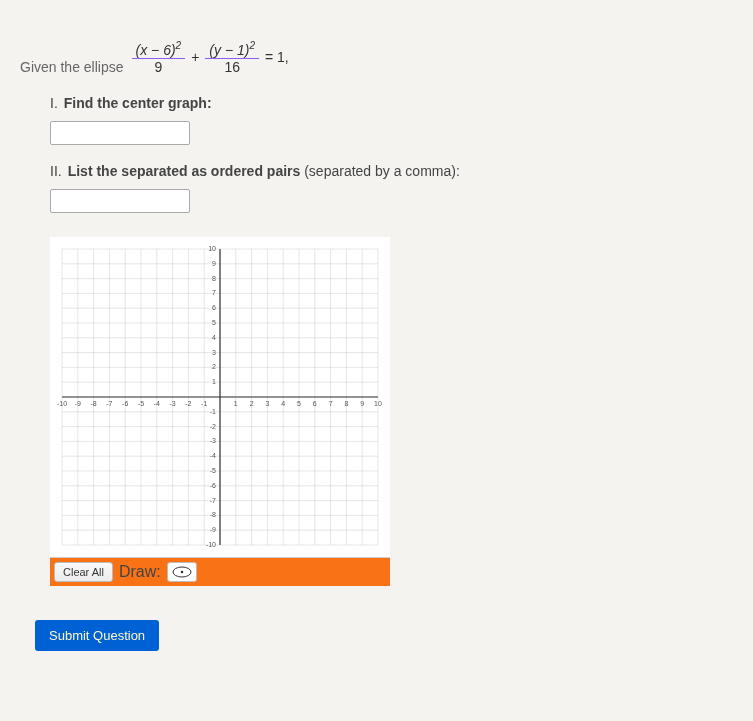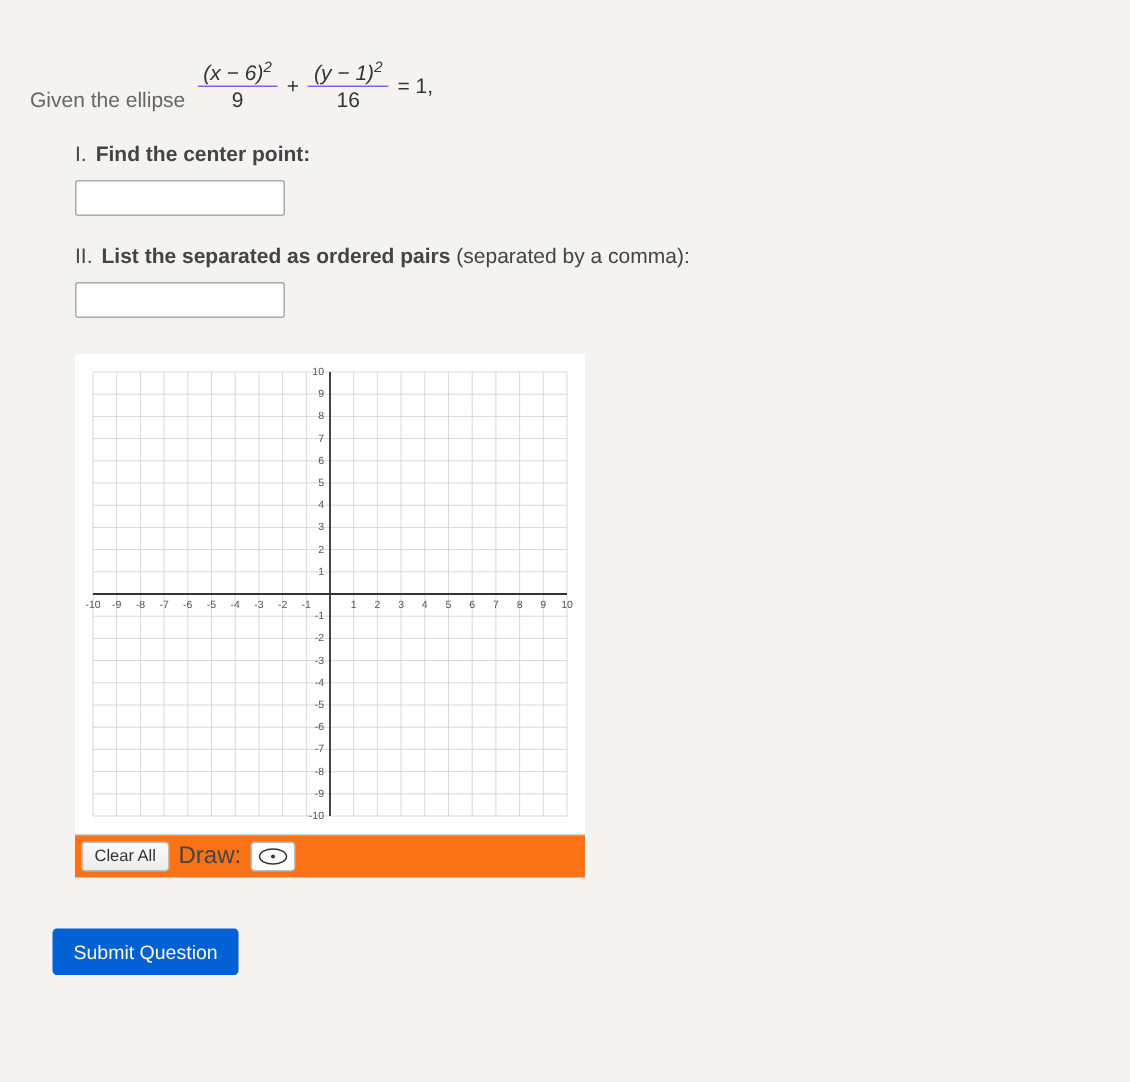--- a/index.html
+++ b/index.html
@@ -123,21 +123,21 @@
       <span class="num"><span>(y − 1)</span><sup>2</sup></span>
       <span class="den">16</span>
     </span>
     <span>= 1,</span>
   </span>
 </div>
 
 <div class="part">
   <div class="part-label">
     <span class="part-num">I.</span>
-    <span class="part-text"><span class="bold">Find the center point:</span></span>
+    <span class="part-text"><span class="bold">Find the center graph:</span></span>
   </div>
   <input class="answer" type="text" style="">
 </div>
 
 <div class="part">
   <div class="part-label">
     <span class="part-num">II.</span>
     <span class="part-text"><span class="bold">List the separated as ordered pairs</span><span> (separated by a comma):</span></span>
   </div>
   <input class="answer" type="text" style="">

